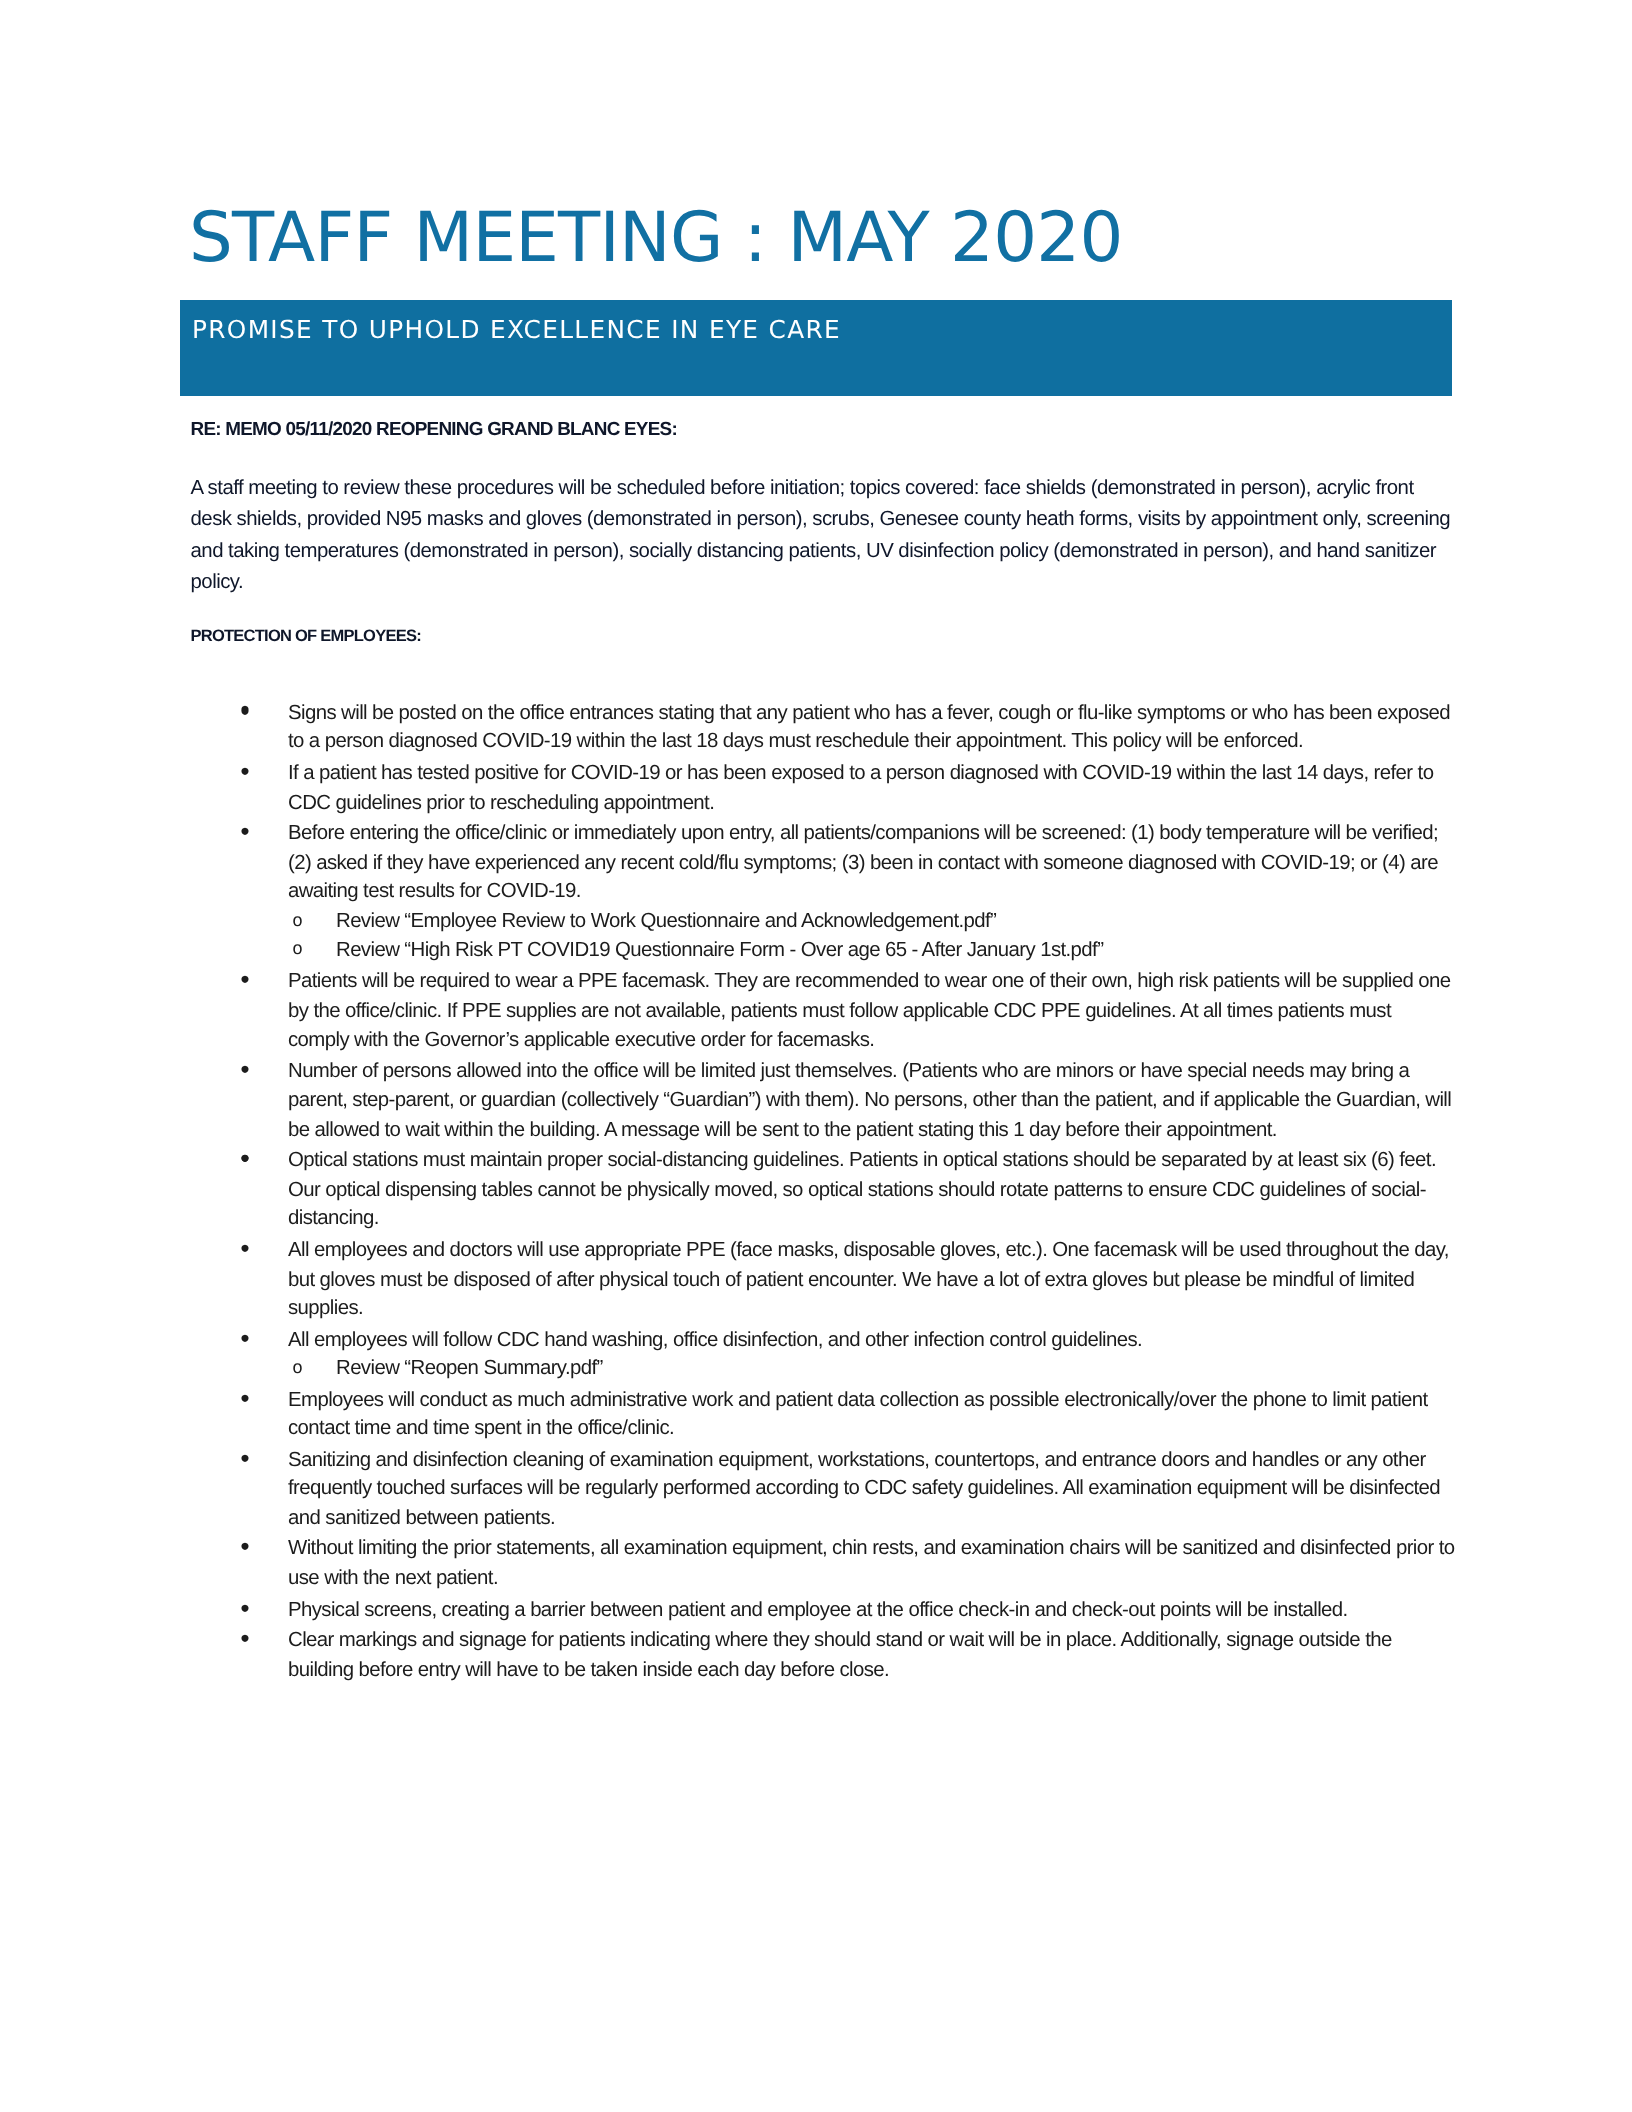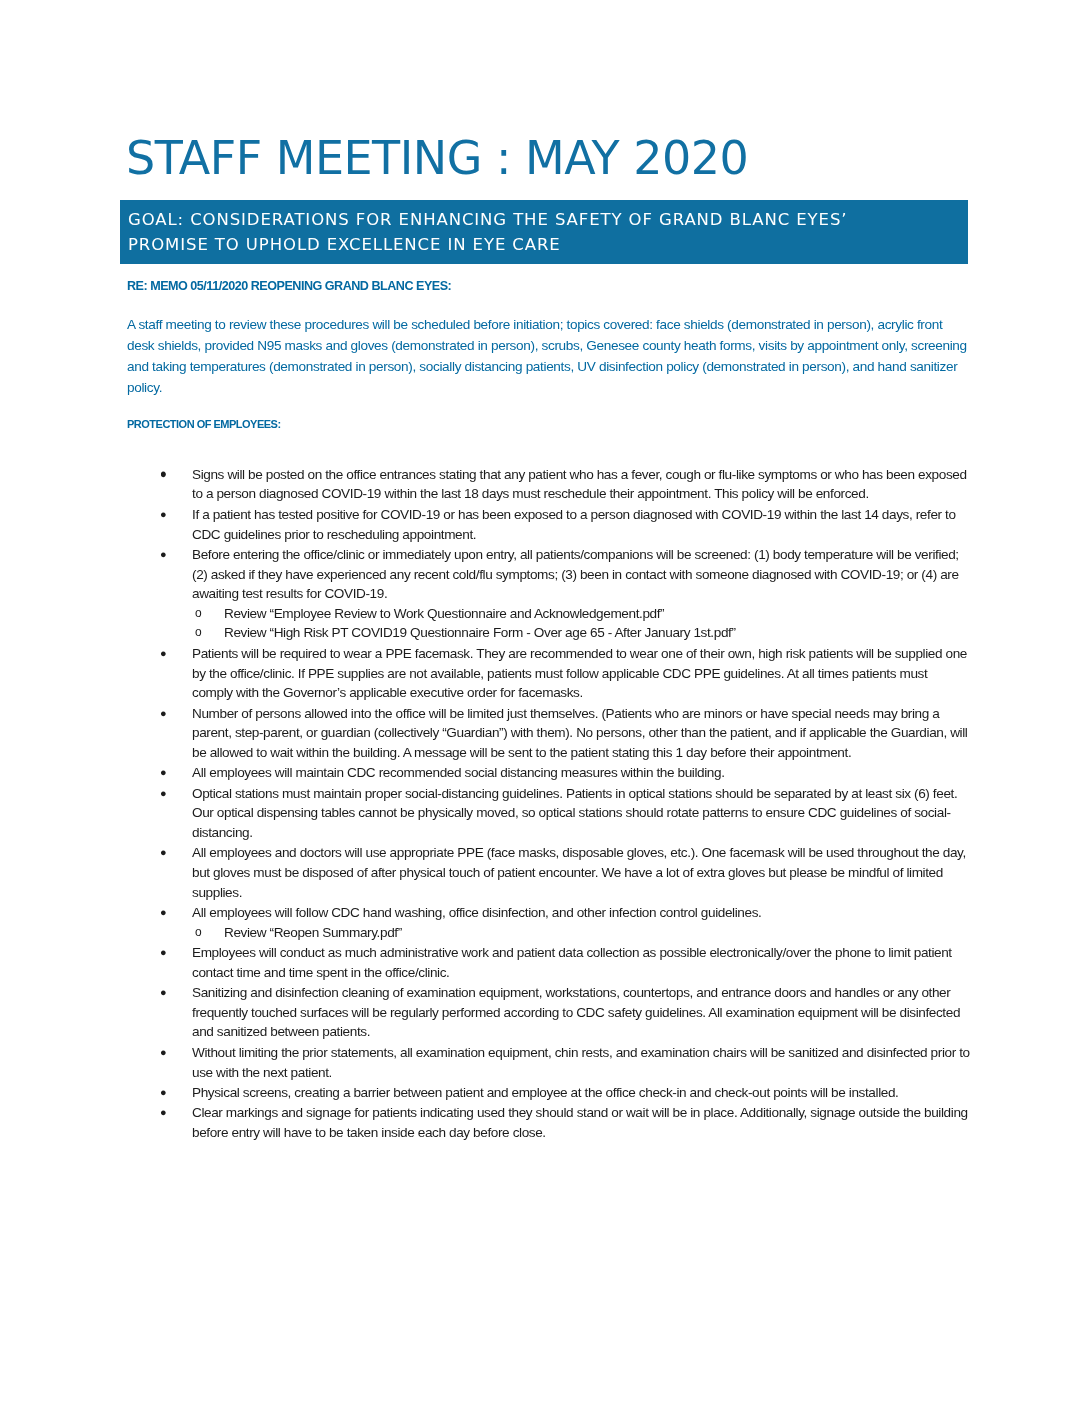--- a/index.html
+++ b/index.html
@@ -53,21 +53,21 @@
       margin: 0;
       text-transform: uppercase;
     }
     .body-text {
       position: absolute;
       left: 127px;
       width: 840px;
       font-family: "Liberation Sans", sans-serif;
       font-size: 13.6px;
       line-height: 21px;
-      color: #0369a1;
+      color: #0f172a;
       letter-spacing: -0.35px;
       margin: 0;
     }
     .re-heading {
       top: 276px;
       font-weight: bold;
       font-size: 12.6px;
       letter-spacing: -0.5px;
       text-transform: uppercase;
     }
@@ -128,21 +128,20 @@
     }
   </style>
 </head>
 <body>
 
 <div class="page">
 
   <h1 class="title">STAFF MEETING : MAY 2020</h1>
 
   <div class="banner">
-    <p class="banner-text">GOAL: CONSIDERATIONS FOR ENHANCING THE SAFETY OF GRAND BLANC EYES’</p>
     <p class="banner-text">PROMISE TO UPHOLD EXCELLENCE IN EYE CARE</p>
   </div>
 
   <p class="body-text re-heading">RE: MEMO 05/11/2020 REOPENING GRAND BLANC EYES:</p>
 
   <p class="body-text intro">A staff meeting to review these procedures will be scheduled before initiation; topics covered: face shields (demonstrated in person), acrylic front desk shields, provided N95 masks and gloves (demonstrated in person), scrubs, Genesee county heath forms, visits by appointment only, screening and taking temperatures (demonstrated in person), socially distancing patients, UV disinfection policy (demonstrated in person), and hand sanitizer policy.</p>
 
   <p class="body-text section-heading">PROTECTION OF EMPLOYEES:</p>
 
   <ul class="bullets">
@@ -174,21 +173,20 @@
     <li class="bullet">
       <span class="bullet-marker">●</span>
       <span>Patients will be required to wear a PPE facemask. They are recommended to wear one of their own, high risk patients will be supplied one by the office/clinic. If PPE supplies are not available, patients must follow applicable CDC PPE guidelines.   At all times patients must comply with the Governor’s applicable executive order for facemasks.</span>
     </li>
     <li class="bullet">
       <span class="bullet-marker">●</span>
       <span>Number of persons allowed into the office will be limited just themselves. (Patients who are minors or have special needs may bring a parent, step-parent, or guardian (collectively “Guardian”) with them). No persons, other than the patient, and if applicable the Guardian, will be allowed to wait within the building. A message will be sent to the patient stating this 1 day before their appointment.</span>
     </li>
     <li class="bullet">
       <span class="bullet-marker">●</span>
-      <span>All employees will maintain CDC recommended social distancing measures within the building.</span>
     </li>
     <li class="bullet">
       <span class="bullet-marker">●</span>
       <span>Optical stations must maintain proper social-distancing guidelines. Patients in optical stations should be separated by at least six (6) feet. Our optical dispensing tables cannot be physically moved, so optical stations should rotate patterns to ensure CDC guidelines of social-distancing.</span>
     </li>
     <li class="bullet">
       <span class="bullet-marker">●</span>
       <span>All employees and doctors will use appropriate PPE (face masks, disposable gloves, etc.).  One facemask will be used throughout the day, but gloves must be disposed of after physical touch of patient encounter. We have a lot of extra gloves but please be mindful of limited supplies.</span>
     </li>
     <li class="bullet">
@@ -212,17 +210,17 @@
     <li class="bullet">
       <span class="bullet-marker">●</span>
       <span>Without limiting the prior statements, all examination equipment, chin rests, and examination chairs will be sanitized and disinfected prior to use with the next patient.</span>
     </li>
     <li class="bullet">
       <span class="bullet-marker">●</span>
       <span>Physical screens, creating a barrier between patient and employee at the office check-in and check-out points will be installed.</span>
     </li>
     <li class="bullet">
       <span class="bullet-marker">●</span>
-      <span>Clear markings and signage for patients indicating used they should stand or wait will be in place.  Additionally, signage outside the building before entry will have to be taken inside each day before close.</span>
+      <span>Clear markings and signage for patients indicating where they should stand or wait will be in place.  Additionally, signage outside the building before entry will have to be taken inside each day before close.</span>
     </li>
   </ul>
 
 </div>
 
 </body></html>

